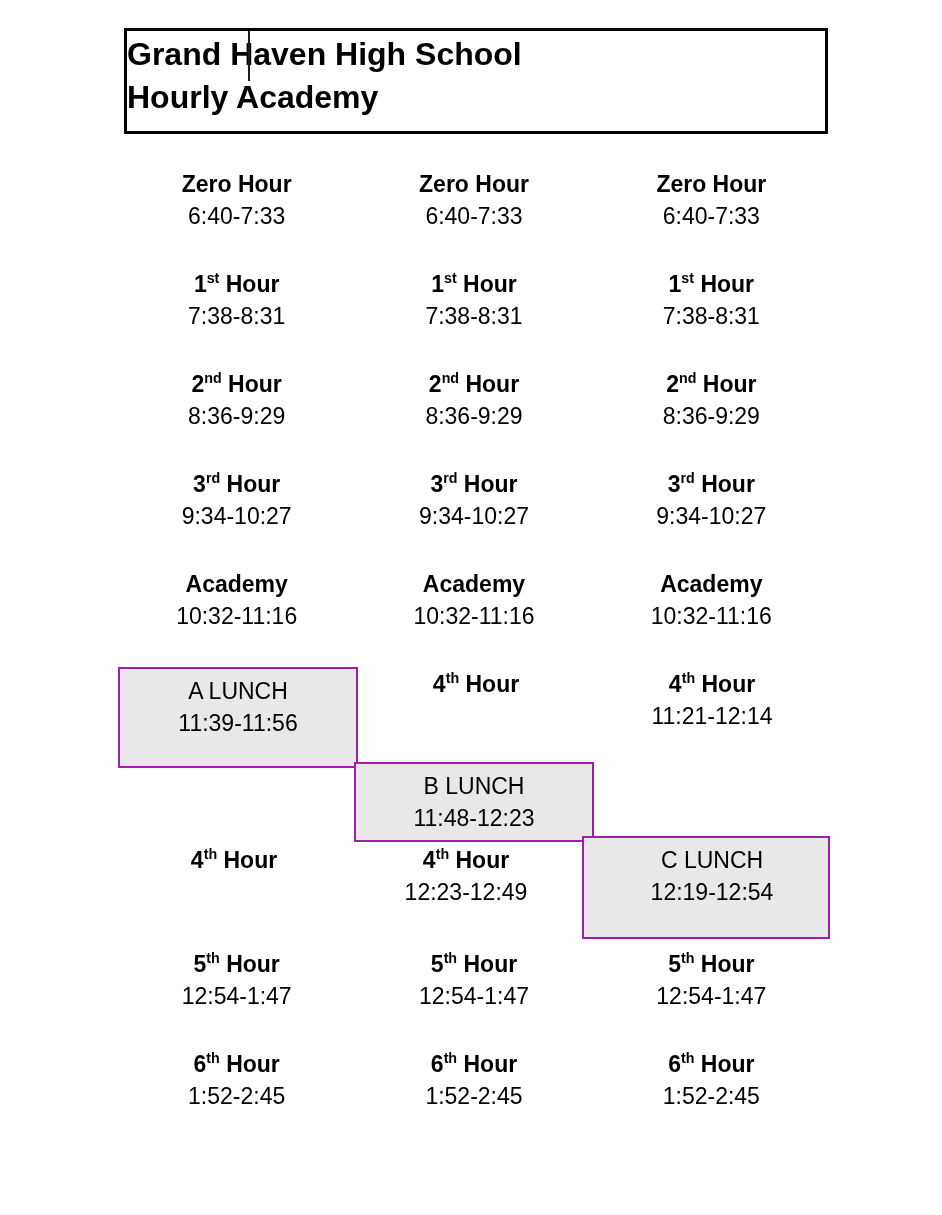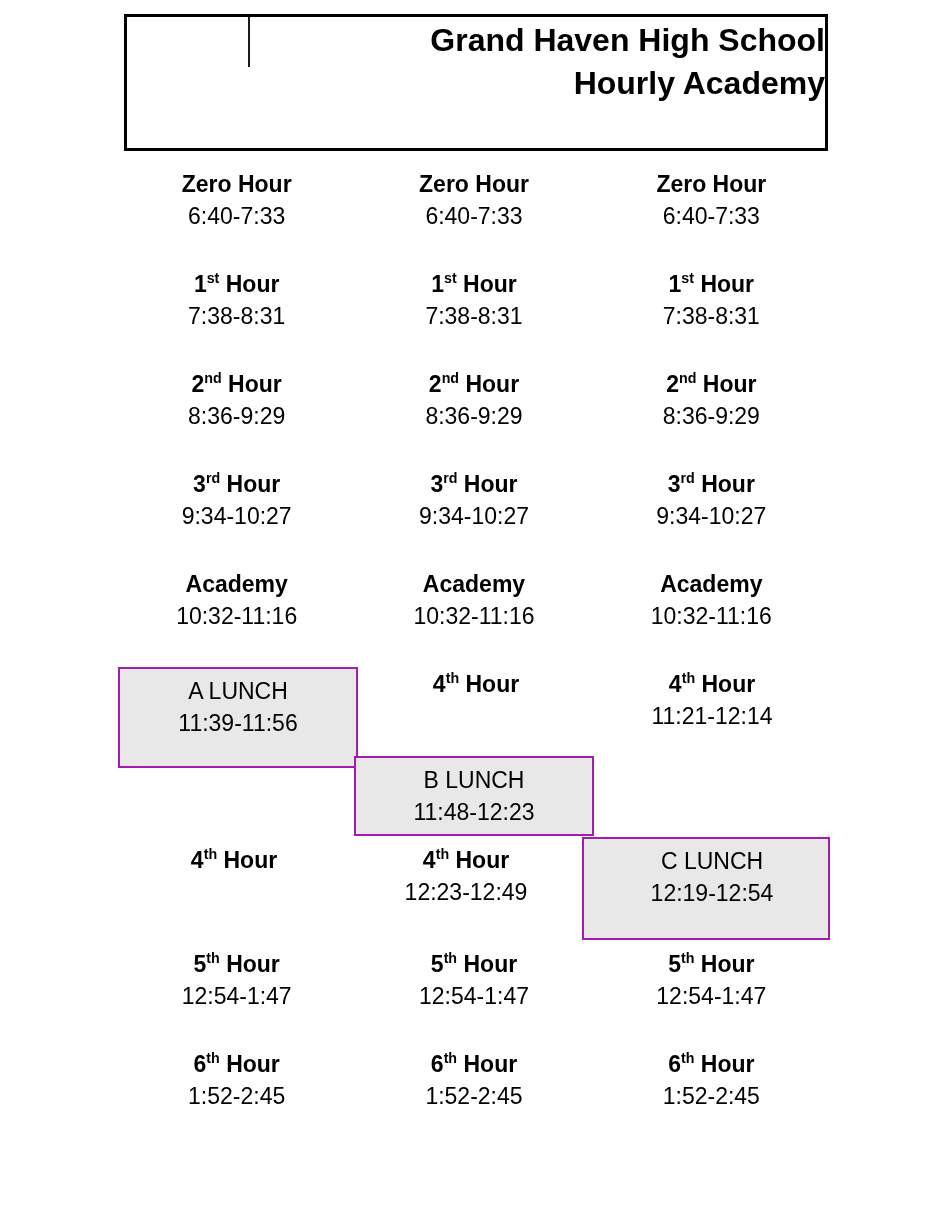--- a/index.html
+++ b/index.html
@@ -5,32 +5,32 @@
   html,body{margin:0;padding:0;}
   body{
     width:942px;height:1215px;background:#ffffff;
     font-family:"Liberation Sans",sans-serif;color:#000;
     overflow:hidden;
   }
   .page{position:relative;width:942px;height:1215px;background:#fff;}
 
   
   .title-box{
-    position:absolute;left:124px;top:14px;width:704px;height:137px;
-    border:3px solid #000;box-sizing:border-box;text-align:right;
+    position:absolute;left:124px;top:28px;width:704px;height:106px;
+    border:3px solid #000;box-sizing:border-box;text-align:left;
     padding-top:2px;
   }
   .title-line{font-weight:bold;font-size:32px;line-height:43px;white-space:nowrap;}
   .caret{
     position:absolute;left:121px;top:0px;width:2px;height:50px;background:#1a1a1a;
   }
 
   
   .grid{position:absolute;left:118px;top:160px;width:712px;}
-  .grid-row{display:flex;height:100px;align-items:flex-end;}
+  .grid-row{display:flex;height:100px;align-items:center;}
   .grid-row.row-6{height:108px;}
   .grid-row.row-7{height:68px;}
   .grid-row.row-8{height:104px;}
   .cell{
     flex:1 1 0;box-sizing:border-box;text-align:center;
     padding-top:8px;height:100%;
   }
   .lab{font-weight:bold;font-size:23px;line-height:32px;white-space:nowrap;}
   .lab sup{font-size:0.62em;line-height:0;}
   .time{font-weight:normal;font-size:23px;line-height:33px;white-space:nowrap;}

